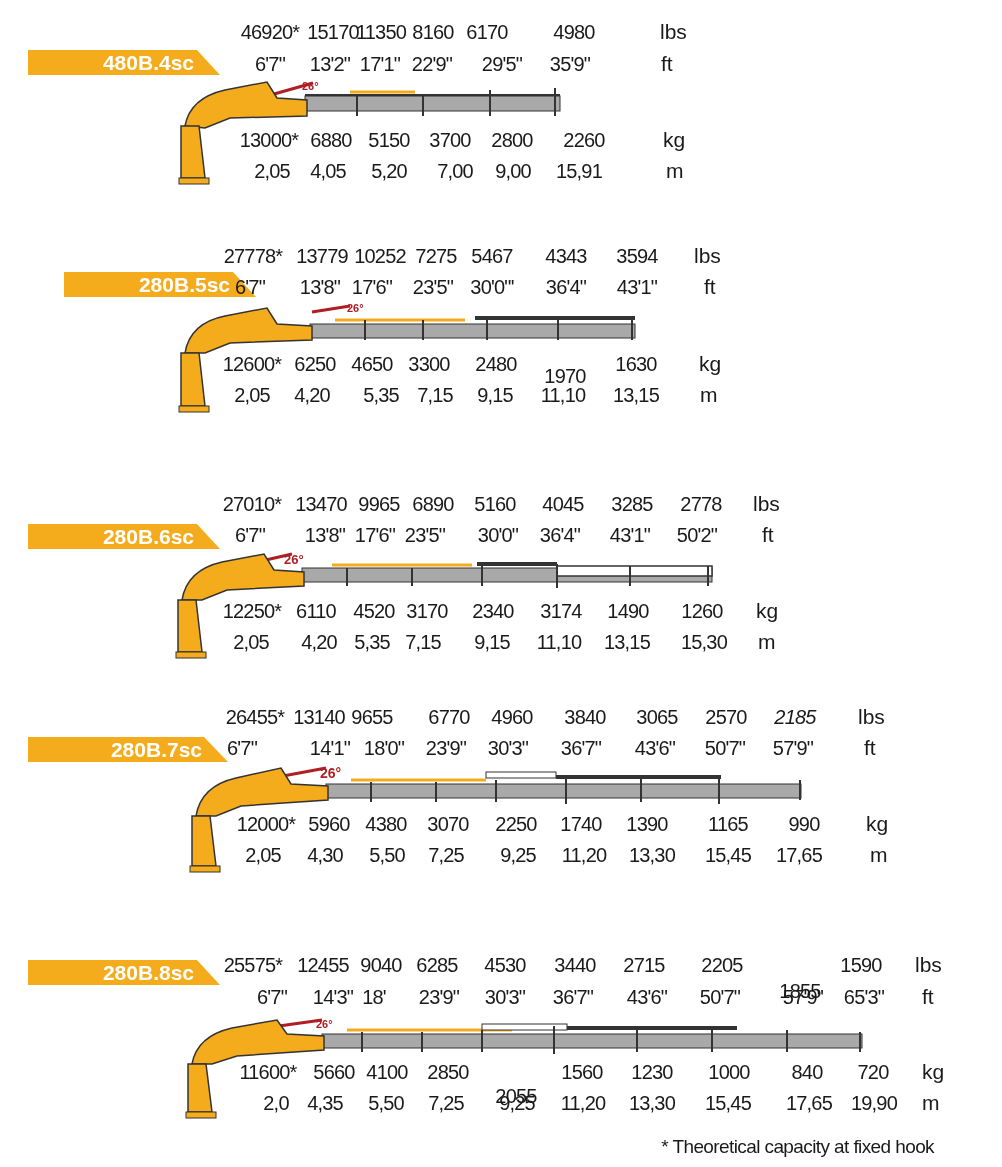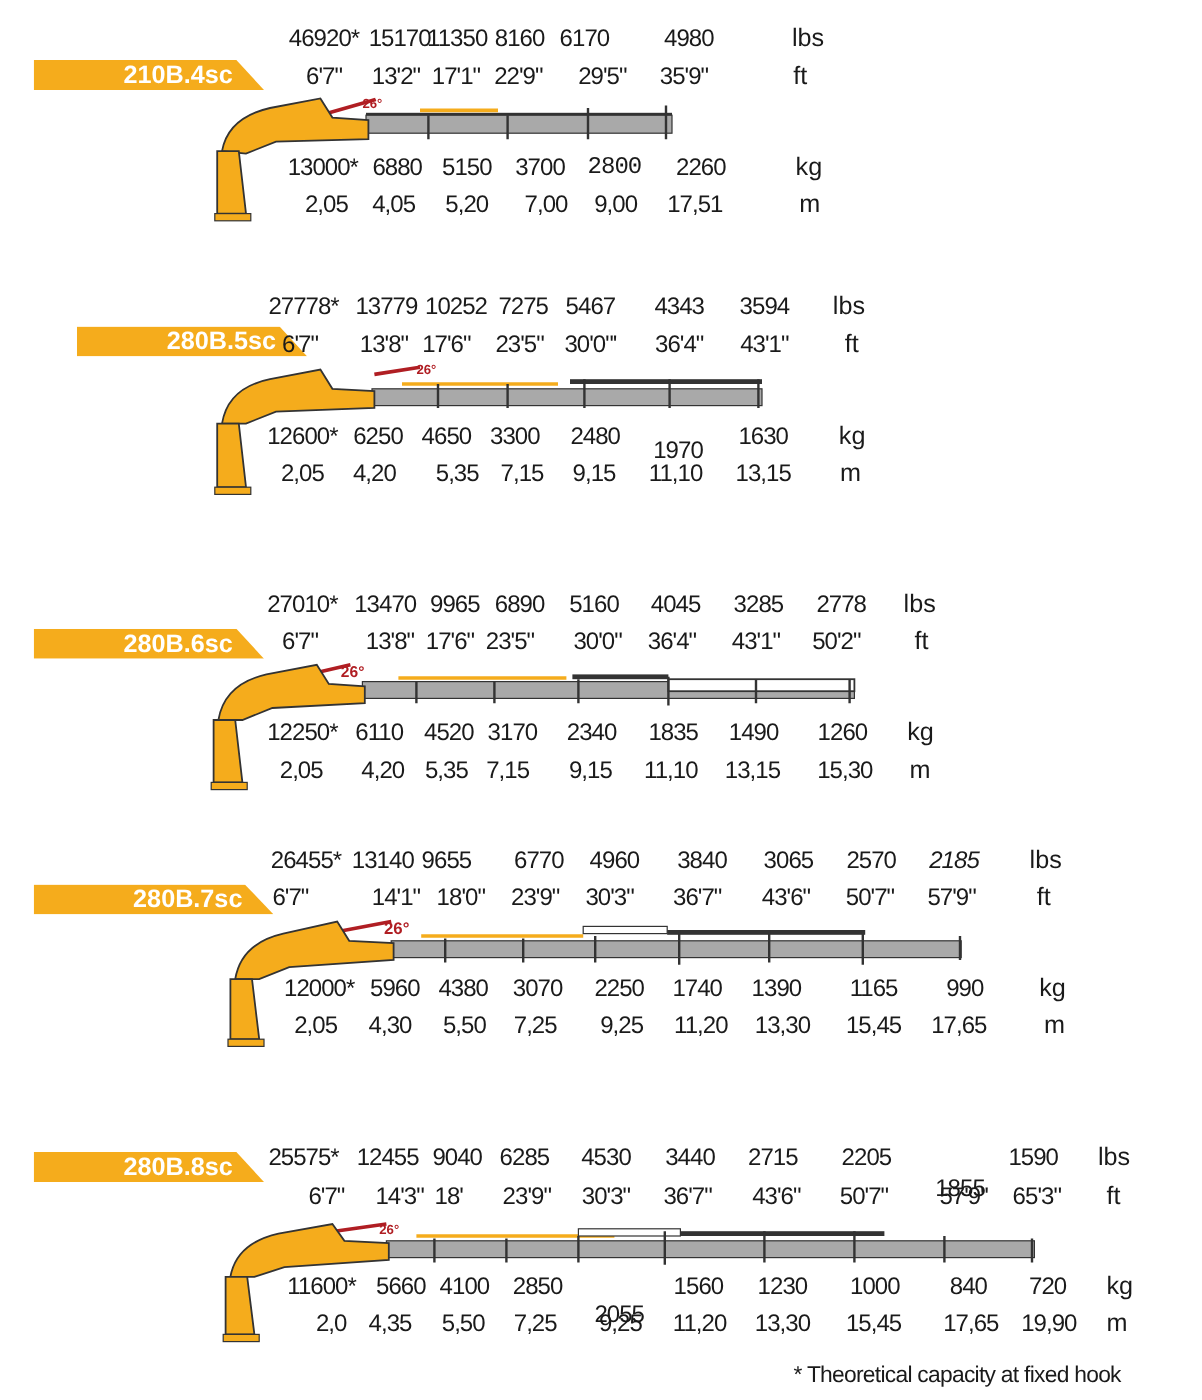--- a/index.html
+++ b/index.html
@@ -15,21 +15,21 @@
            font-family: "Liberation Sans Narrow", "Liberation Sans", sans-serif; }
     .unit { position: absolute; font-size: 21px; line-height: 22px; }
     .crane { position: absolute; }
     .footnote { position: absolute; right: 68px; top: 1136px; font-size: 19px;
                 letter-spacing: -0.6px; }
   </style>
 </head>
 <body>
 
 <div class="section" style="top:0;height:200px;">
-  <div class="banner" style="left:28px;top:50px;width:192px;">210B.4sc</div>
+  <div class="banner" style="left:28px;top:50px;width:192px;">480B.4sc</div>
 
   <div class="val" style="left:270px;top:21px;">46920*</div>
   <div class="val" style="left:333px;top:21px;">15170</div>
   <div class="val" style="left:381px;top:21px;">11350</div>
   <div class="val" style="left:433px;top:21px;">8160</div>
   <div class="val" style="left:487px;top:21px;">6170</div>
   <div class="val" style="left:574px;top:21px;">4980</div>
   <div class="unit" style="left:660px;top:21px;">lbs</div>
 
   <div class="val" style="left:270px;top:53px;">6'7"</div>
@@ -52,30 +52,30 @@
     <line x1="380" y1="10" x2="380" y2="38" stroke="#333" stroke-width="2"></line>
     <path d="M10 48 Q15 20 50 12 L92 4 L102 20 L132 22 L132 38 L55 40 L30 50 Z" fill="#f5ac1c" stroke="#333" stroke-width="1.5"></path>
     <path d="M6 48 L24 48 L30 100 L6 100 Z" fill="#f5ac1c" stroke="#333" stroke-width="1.5"></path>
     <rect x="4" y="100" width="30" height="6" fill="#f5ac1c" stroke="#333" stroke-width="1"></rect>
   </svg>
 
   <div class="val" style="left:269px;top:129px;">13000*</div>
   <div class="val" style="left:331px;top:129px;">6880</div>
   <div class="val" style="left:389px;top:129px;">5150</div>
   <div class="val" style="left:450px;top:129px;">3700</div>
-  <div class="val" style="left:512px;top:129px;font-family:Liberation Mono, monospace;">2800</div>
+  <div class="val" style="left:512px;top:129px;">2800</div>
   <div class="val" style="left:584px;top:129px;">2260</div>
   <div class="unit" style="left:663px;top:129px;">kg</div>
 
   <div class="val" style="left:272px;top:160px;">2,05</div>
   <div class="val" style="left:328px;top:160px;">4,05</div>
   <div class="val" style="left:389px;top:160px;">5,20</div>
   <div class="val" style="left:455px;top:160px;">7,00</div>
   <div class="val" style="left:513px;top:160px;">9,00</div>
-  <div class="val" style="left:579px;top:160px;">17,51</div>
+  <div class="val" style="left:579px;top:160px;">15,91</div>
   <div class="unit" style="left:666px;top:160px;">m</div>
 </div>
 
 <div class="section" style="top:0;height:420px;">
   <div class="banner" style="left:28px;top:272px;width:192px;margin-left:36px;">280B.5sc</div>
   <div class="val" style="left:253px;top:245px;">27778*</div>
   <div class="val" style="left:322px;top:245px;">13779</div>
   <div class="val" style="left:380px;top:245px;">10252</div>
   <div class="val" style="left:436px;top:245px;">7275</div>
   <div class="val" style="left:492px;top:245px;">5467</div>
@@ -158,21 +158,21 @@
     <line x1="536" y1="18" x2="536" y2="38" stroke="#333" stroke-width="2"></line>
     <path d="M10 52 Q15 22 50 14 L92 6 L102 22 L132 24 L132 38 L55 42 L30 52 Z" fill="#f5ac1c" stroke="#333" stroke-width="1.5"></path>
     <path d="M6 52 L24 52 L30 104 L6 104 Z" fill="#f5ac1c" stroke="#333" stroke-width="1.5"></path>
     <rect x="4" y="104" width="30" height="6" fill="#f5ac1c" stroke="#333" stroke-width="1"></rect>
   </svg>
   <div class="val" style="left:252px;top:600px;">12250*</div>
   <div class="val" style="left:316px;top:600px;">6110</div>
   <div class="val" style="left:374px;top:600px;">4520</div>
   <div class="val" style="left:427px;top:600px;">3170</div>
   <div class="val" style="left:493px;top:600px;">2340</div>
-  <div class="val" style="left:561px;top:600px;">1835</div>
+  <div class="val" style="left:561px;top:600px;">3174</div>
   <div class="val" style="left:628px;top:600px;">1490</div>
   <div class="val" style="left:702px;top:600px;">1260</div>
   <div class="unit" style="left:756px;top:600px;">kg</div>
   <div class="val" style="left:251px;top:631px;">2,05</div>
   <div class="val" style="left:319px;top:631px;">4,20</div>
   <div class="val" style="left:372px;top:631px;">5,35</div>
   <div class="val" style="left:423px;top:631px;">7,15</div>
   <div class="val" style="left:492px;top:631px;">9,15</div>
   <div class="val" style="left:559px;top:631px;">11,10</div>
   <div class="val" style="left:627px;top:631px;">13,15</div>

